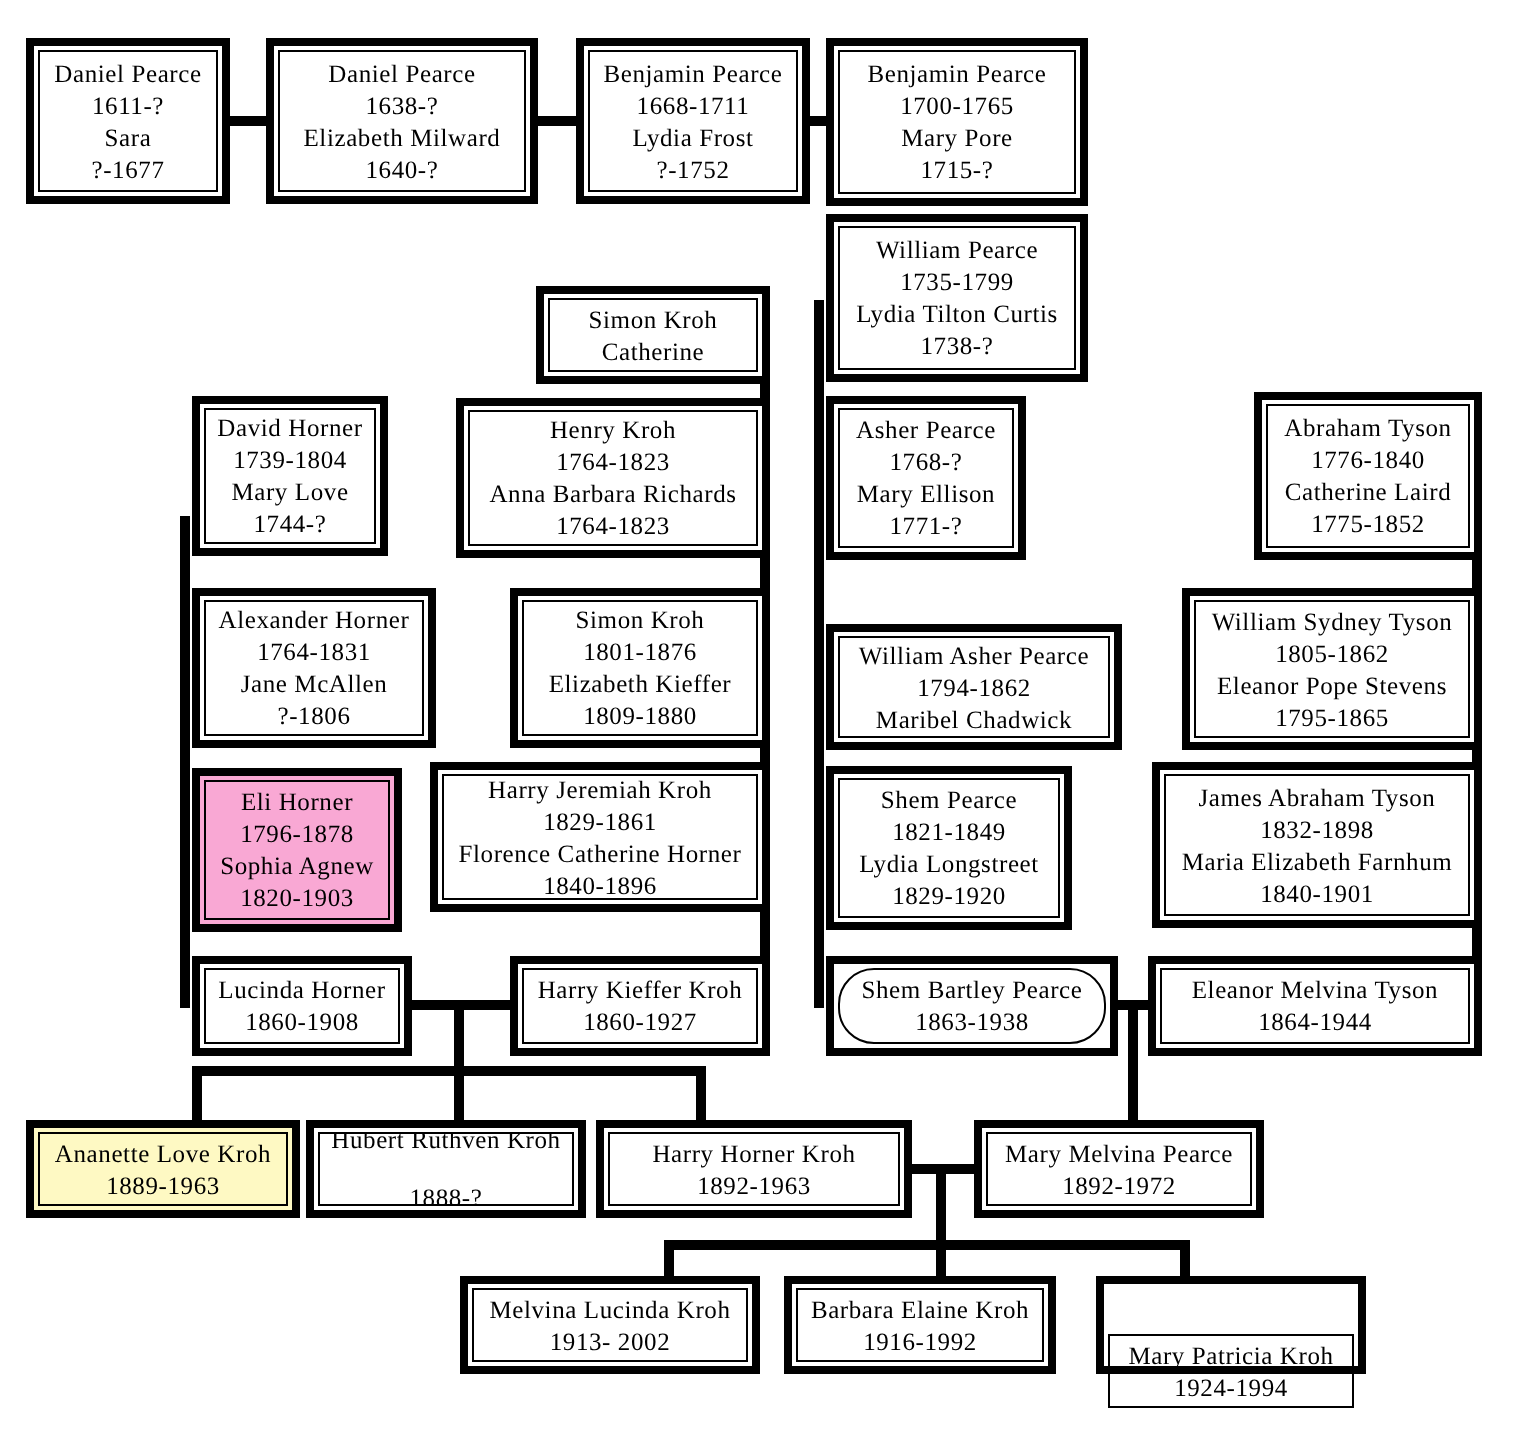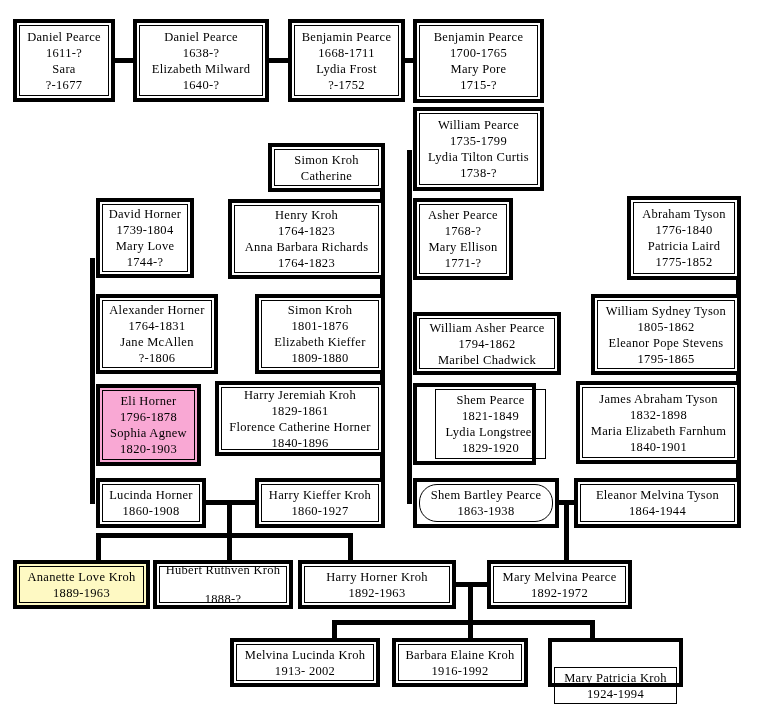--- a/index.html
+++ b/index.html
@@ -133,21 +133,21 @@
         <span class="line">Asher Pearce</span>
         <span class="line">1768-?</span>
         <span class="line">Mary Ellison</span>
         <span class="line">1771-?</span>
       </div>
     </div>
     <div class="box" style="left: 627px; top: 196px; width: 114px; height: 84px; border-color: rgb(0, 0, 0); background: rgb(255, 255, 255);">
       <div class="box-inner" style="border-color: rgb(0, 0, 0);">
         <span class="line">Abraham Tyson</span>
         <span class="line">1776-1840</span>
-        <span class="line">Patricia Laird</span>
+        <span class="line">Catherine Laird</span>
         <span class="line">1775-1852</span>
       </div>
     </div>
     <div class="box" style="left: 96px; top: 294px; width: 122px; height: 80px; border-color: rgb(0, 0, 0); background: rgb(255, 255, 255);">
       <div class="box-inner" style="border-color: rgb(0, 0, 0);">
         <span class="line">Alexander Horner</span>
         <span class="line">1764-1831</span>
         <span class="line">Jane McAllen</span>
         <span class="line">?-1806</span>
       </div>
@@ -185,21 +185,21 @@
     </div>
     <div class="box" style="left: 215px; top: 381px; width: 170px; height: 75px; border-color: rgb(0, 0, 0); background: rgb(255, 255, 255);">
       <div class="box-inner" style="border-color: rgb(0, 0, 0);">
         <span class="line">Harry Jeremiah Kroh</span>
         <span class="line">1829-1861</span>
         <span class="line">Florence Catherine Horner</span>
         <span class="line">1840-1896</span>
       </div>
     </div>
     <div class="box" style="left: 413px; top: 383px; width: 123px; height: 82px; border-color: rgb(0, 0, 0); background: rgb(255, 255, 255);">
-      <div class="box-inner" style="border-color: rgb(0, 0, 0); margin-left: 16px;">
+      <div class="box-inner" style="border-color: rgb(0, 0, 0);">
         <span class="line">Shem Pearce</span>
         <span class="line">1821-1849</span>
         <span class="line">Lydia Longstreet</span>
         <span class="line">1829-1920</span>
       </div>
     </div>
     <div class="box" style="left: 576px; top: 381px; width: 165px; height: 83px; border-color: rgb(0, 0, 0); background: rgb(255, 255, 255);">
       <div class="box-inner" style="border-color: rgb(0, 0, 0);">
         <span class="line">James Abraham Tyson</span>
         <span class="line">1832-1898</span>

